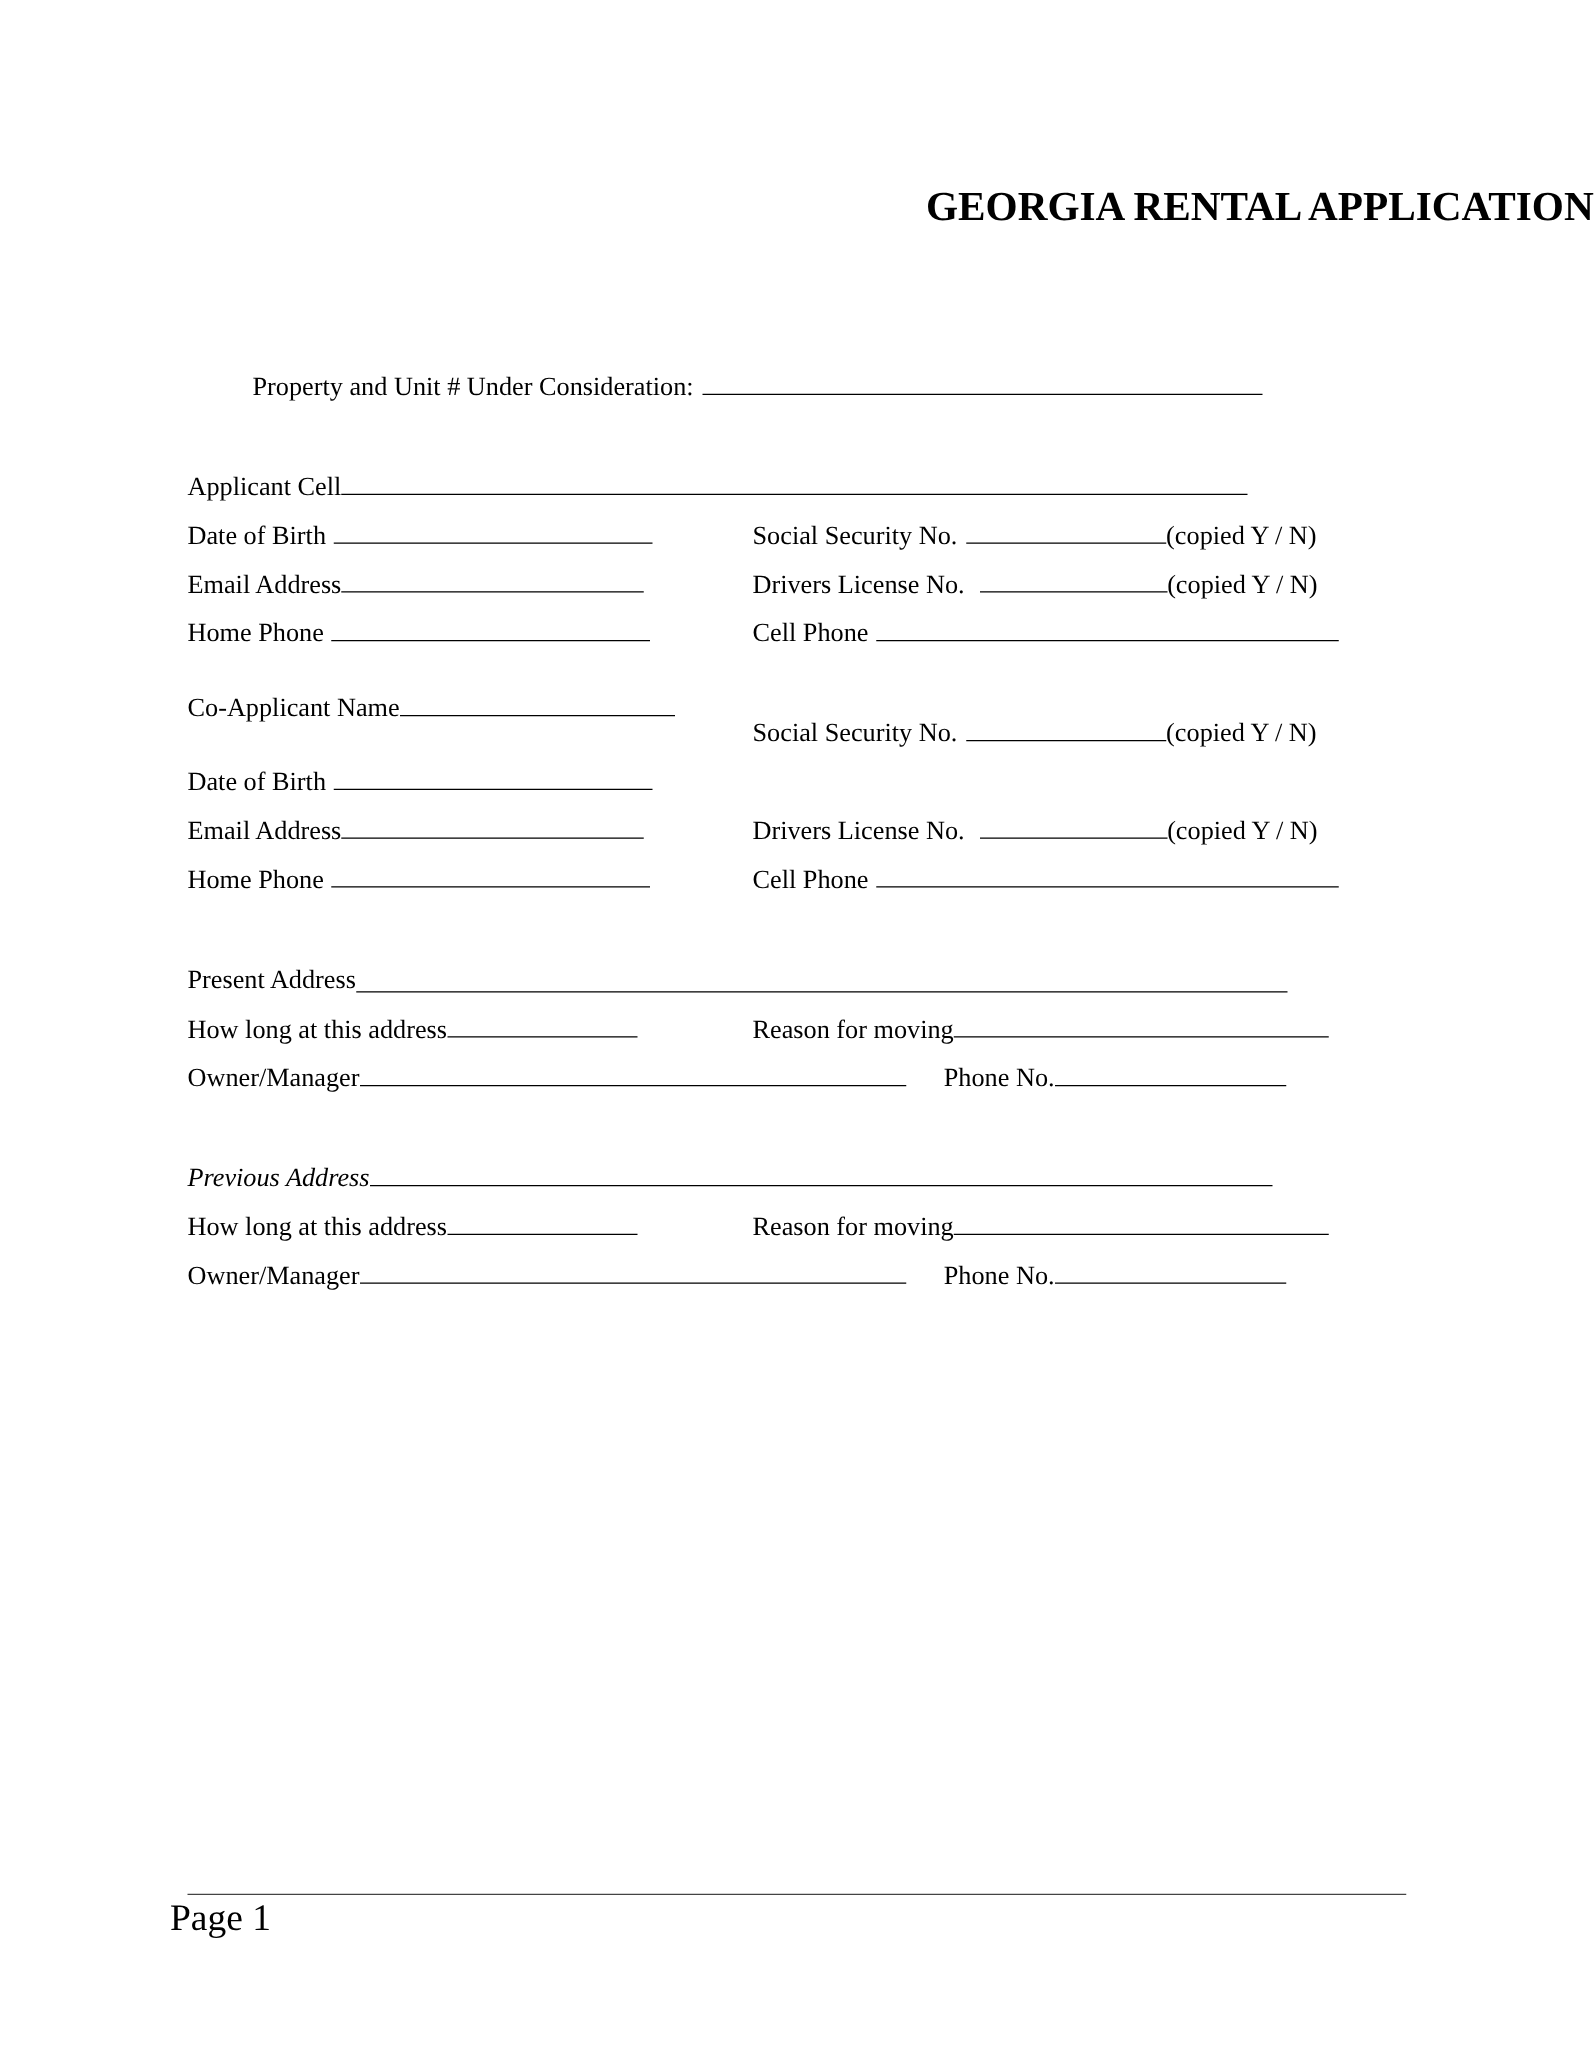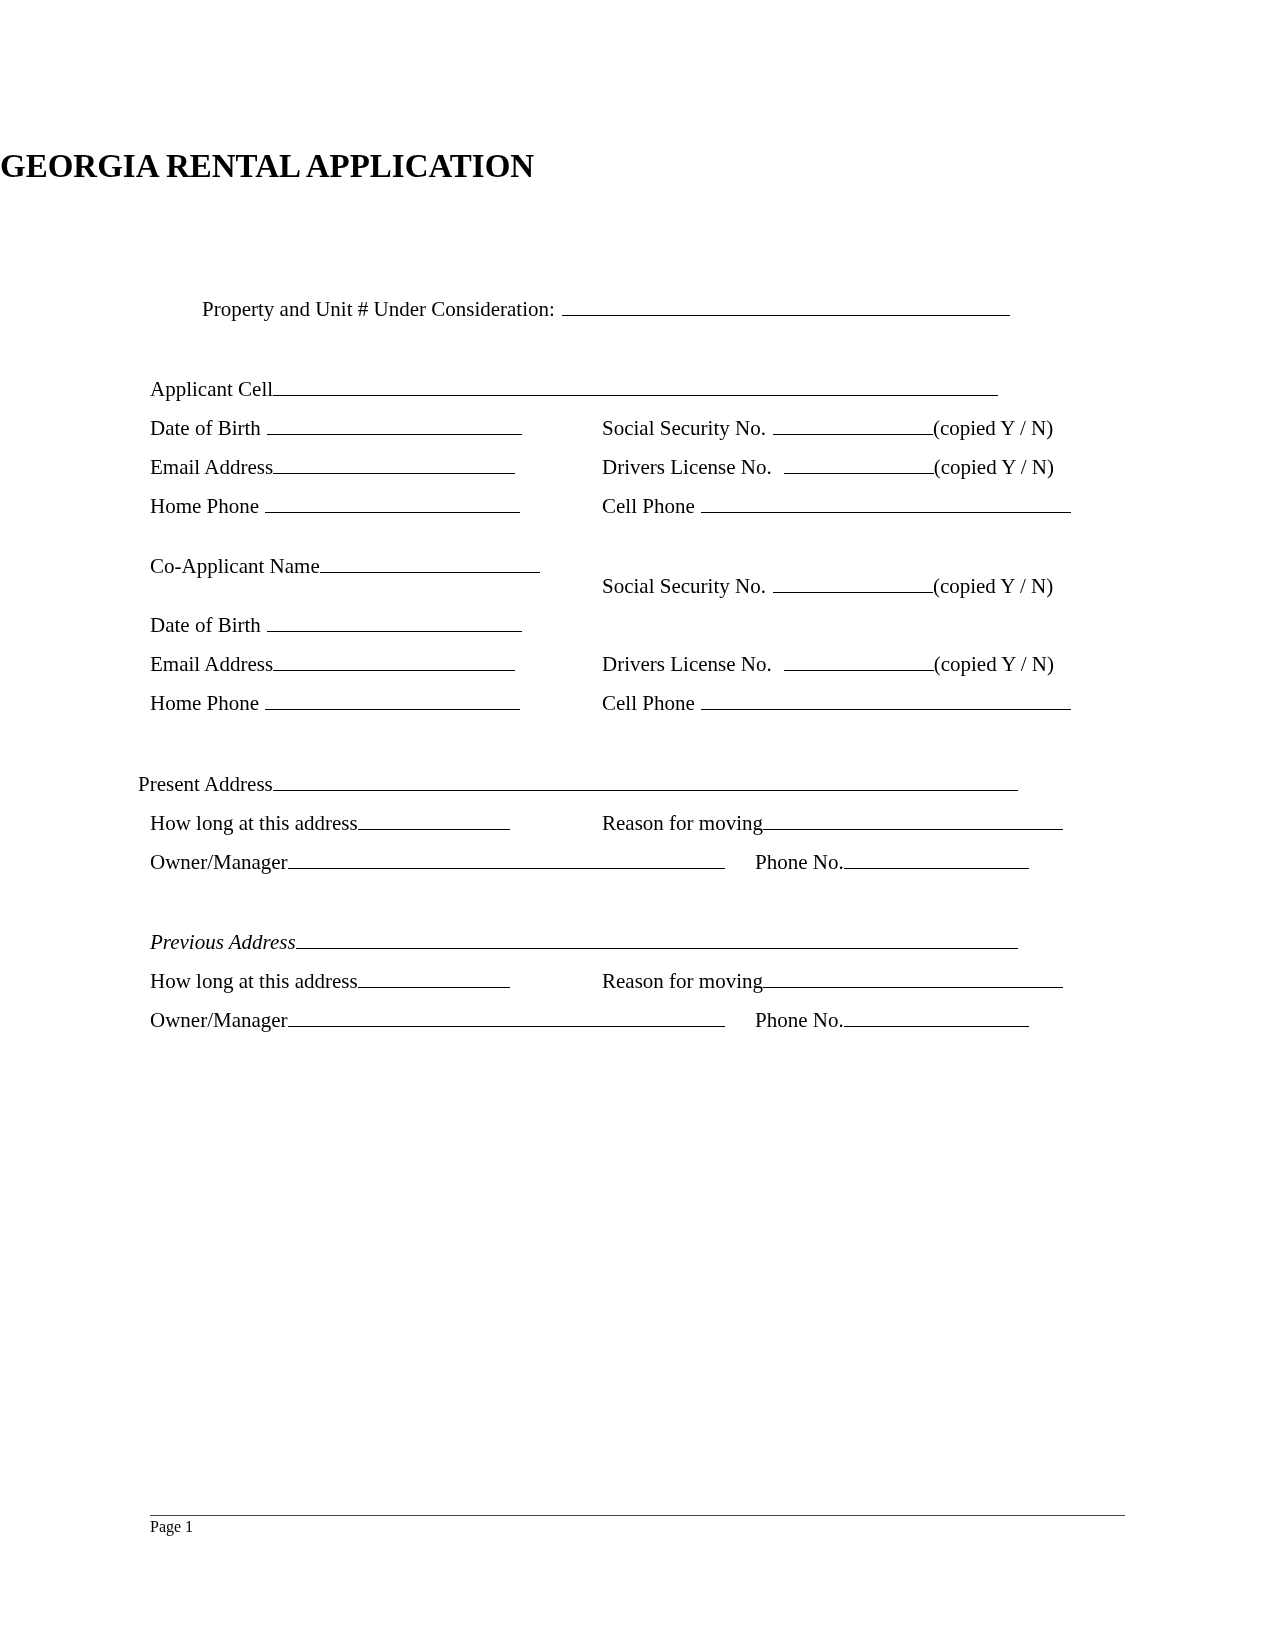--- a/index.html
+++ b/index.html
@@ -1,25 +1,25 @@
 <!DOCTYPE html>
 <html><head>
   <meta charset="utf-8">
   <style>
     html, body { margin: 0; padding: 0; background: #ffffff; }
     body { width: 1275px; height: 1650px; position: relative; overflow: hidden;
            font-family: "Liberation Serif", "DejaVu Serif", serif; color: #000; }
-    .title { position: absolute; left: 0; width: 1275px; top: 148px; text-align: left;
+    .title { position: absolute; left: 0; width: 1275px; top: 148px; text-align: right;
              font-weight: bold; font-size: 33px; letter-spacing: 0px; }
     .row { position: absolute; font-size: 21px; line-height: 26px; white-space: nowrap; }
     .bold { font-weight: normal; }
     .blank { display: inline-block; border-bottom: 1.3px solid #000; height: 20px; vertical-align: baseline; }
     .field { position: absolute; display: flex; align-items: baseline; }
     .footer-rule { position: absolute; left: 150px; width: 975px; top: 1515px; border-top: 1.4px solid #444; }
-    .footer-page { position: absolute; left: 150px; top: 1518px; font-size: 16px; text-align: center; }
+    .footer-page { position: absolute; left: 136px; top: 1518px; font-size: 30px; text-align: center; }
   </style>
 </head>
 <body>
 
 <div class="title">GEORGIA RENTAL APPLICATION</div>
 
 <div class="row field bold" style="left:202px; top:295px;">
   <span>Property and Unit # Under Consideration:</span>
   <span class="blank" style="width:448px; margin-left:7px;"></span>
 </div>
@@ -85,21 +85,21 @@
 
 <div class="row field" style="left:150px; top:689px;">
   <span>Home Phone</span>
   <span class="blank" style="width:255px; margin-left:6px;"></span>
 </div>
 <div class="row field" style="left:602px; top:689px;">
   <span>Cell Phone</span>
   <span class="blank" style="width:370px; margin-left:6px;"></span>
 </div>
 
-<div class="row field" style="left:138px; top:770px;">
+<div class="row field" style="left:150px; top:770px;align-items:center;">
   <span>Present Address</span>
   <span class="blank" style="width:745px;"></span>
 </div>
 <div class="row field" style="left:150px; top:809px;">
   <span>How long at this address</span>
   <span class="blank" style="width:152px;"></span>
 </div>
 <div class="row field" style="left:602px; top:809px;">
   <span>Reason for moving</span>
   <span class="blank" style="width:300px;"></span>

